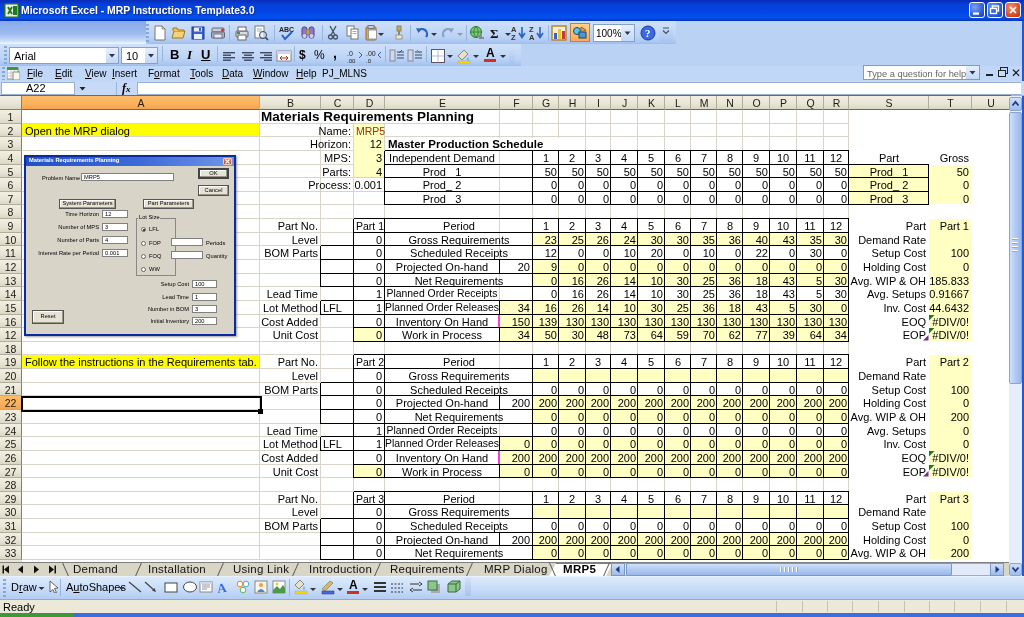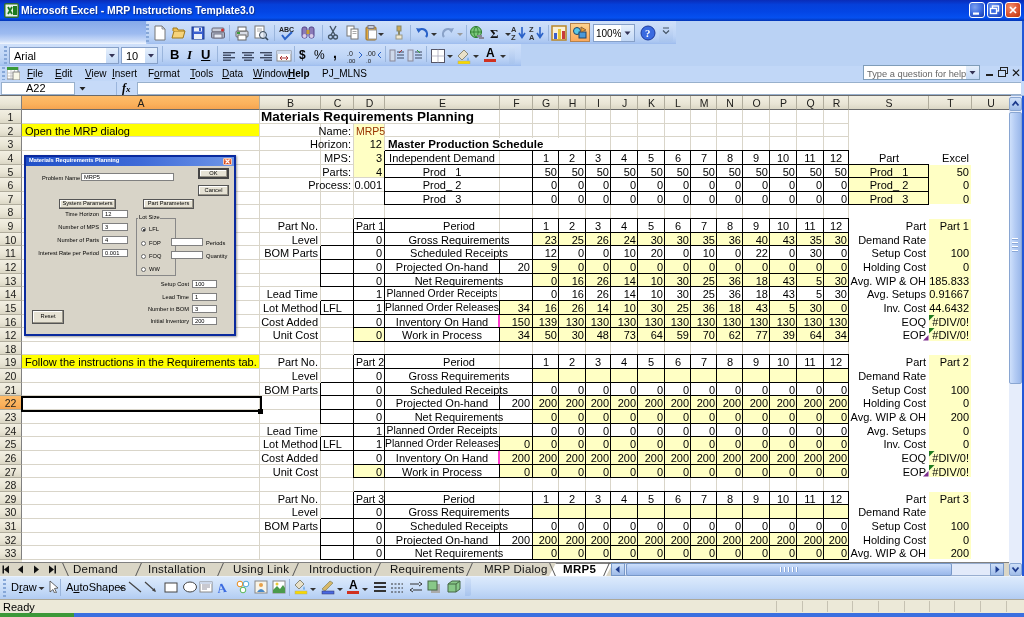--- a/index.html
+++ b/index.html
@@ -356,21 +356,21 @@
 <rect x="6" y="5" width="7" height="8" fill="#f8f8e8" stroke="#888"></rect>
 </svg>
 <div class="t" style="left:27px;top:67px;font-size:10px;"><span style="text-decoration:underline">F</span>ile</div>
 <div class="t" style="left:55px;top:67px;font-size:10px;"><span style="text-decoration:underline">E</span>dit</div>
 <div class="t" style="left:85px;top:67px;font-size:10px;"><span style="text-decoration:underline">V</span>iew</div>
 <div class="t" style="left:112px;top:67px;font-size:10px;"><span style="text-decoration:underline">I</span>nsert</div>
 <div class="t" style="left:148px;top:67px;font-size:10px;">F<span style="text-decoration:underline">o</span>rmat</div>
 <div class="t" style="left:190px;top:67px;font-size:10px;"><span style="text-decoration:underline">T</span>ools</div>
 <div class="t" style="left:222px;top:67px;font-size:10px;"><span style="text-decoration:underline">D</span>ata</div>
 <div class="t" style="left:253px;top:67px;font-size:10px;"><span style="text-decoration:underline">W</span>indow</div>
-<div class="t" style="left:288px;top:67px;font-size:10px;font-weight:bold;"><span style="text-decoration:underline">H</span>elp</div>
+<div class="t" style="left:296px;top:67px;font-size:10px;"><span style="text-decoration:underline">H</span>elp</div>
 <div class="t" style="left:322px;top:67px;font-size:10px;">PJ_MLNS</div>
 <div class="ab" style="left:863px;top:65px;width:117px;height:15px;background:#fff;border:1px solid #7f9db9;"></div>
 <div class="t" style="left:867px;top:67px;color:#666;font-size:9.3px;">Type a question for help</div>
 <div class="ab" style="left:966px;top:66px;width:13px;height:13px;background:linear-gradient(180deg,#e6f0fc,#c2d8f6);">
     <svg width="13" height="13">
       <path d="M3.5 5 l3 3.5 l3 -3.5 z" fill="#335"></path>
     </svg>
   </div>
 <div class="ab" style="left:986px;top:74px;width:7px;height:2px;background:#222;"></div>
 <svg class="ab" style="left:998px;top:67px" width="10" height="10">
@@ -725,21 +725,21 @@
 <div class="t tc" style="left:554px;top:151px;width:140px;font-size:11px;color:#000;">4</div>
 <div class="t tc" style="left:581px;top:151px;width:140px;font-size:11px;color:#000;">5</div>
 <div class="t tc" style="left:608px;top:151px;width:140px;font-size:11px;color:#000;">6</div>
 <div class="t tc" style="left:634px;top:151px;width:140px;font-size:11px;color:#000;">7</div>
 <div class="t tc" style="left:660px;top:151px;width:140px;font-size:11px;color:#000;">8</div>
 <div class="t tc" style="left:686px;top:151px;width:140px;font-size:11px;color:#000;">9</div>
 <div class="t tc" style="left:713px;top:151px;width:140px;font-size:11px;color:#000;">10</div>
 <div class="t tc" style="left:740px;top:151px;width:140px;font-size:11px;color:#000;">11</div>
 <div class="t tc" style="left:766px;top:151px;width:140px;font-size:11px;color:#000;">12</div>
 <div class="t tc" style="left:819px;top:151px;width:140px;font-size:11px;color:#000;">Part</div>
-<div class="t tr" style="right:55px;top:151px;font-size:11px;color:#000;">Excel</div>
+<div class="t tr" style="right:55px;top:151px;font-size:11px;color:#000;">Gross</div>
 <div class="t tr" style="right:673px;top:165px;font-size:11px;color:#000;">Parts:</div>
 <div class="t tr" style="right:642px;top:165px;font-size:11px;color:#000;">4</div>
 <div class="t tr" style="right:673px;top:178px;font-size:11px;color:#000;">Process:</div>
 <div class="t tr" style="right:642px;top:178px;font-size:11px;color:#000;">0.001</div>
 <div class="t tc" style="left:372px;top:165px;width:140px;font-size:11px;color:#000;">Prod_ 1</div>
 <div class="t tc" style="left:819px;top:165px;width:140px;font-size:11px;color:#000;">Prod_ 1</div>
 <div class="t tc" style="left:372px;top:178px;width:140px;font-size:11px;color:#000;">Prod_ 2</div>
 <div class="t tc" style="left:819px;top:178px;width:140px;font-size:11px;color:#000;">Prod_ 2</div>
 <div class="t tc" style="left:372px;top:192px;width:140px;font-size:11px;color:#000;">Prod_ 3</div>
 <div class="t tc" style="left:819px;top:192px;width:140px;font-size:11px;color:#000;">Prod_ 3</div>

